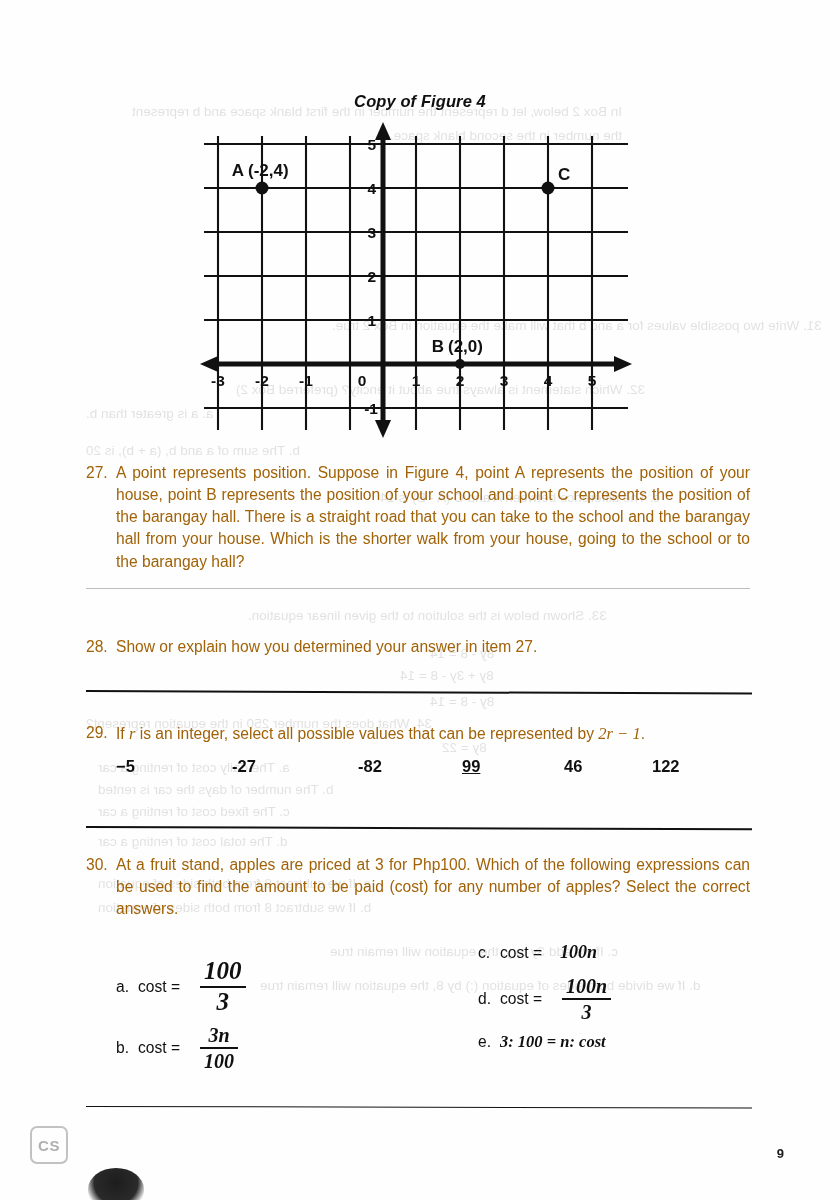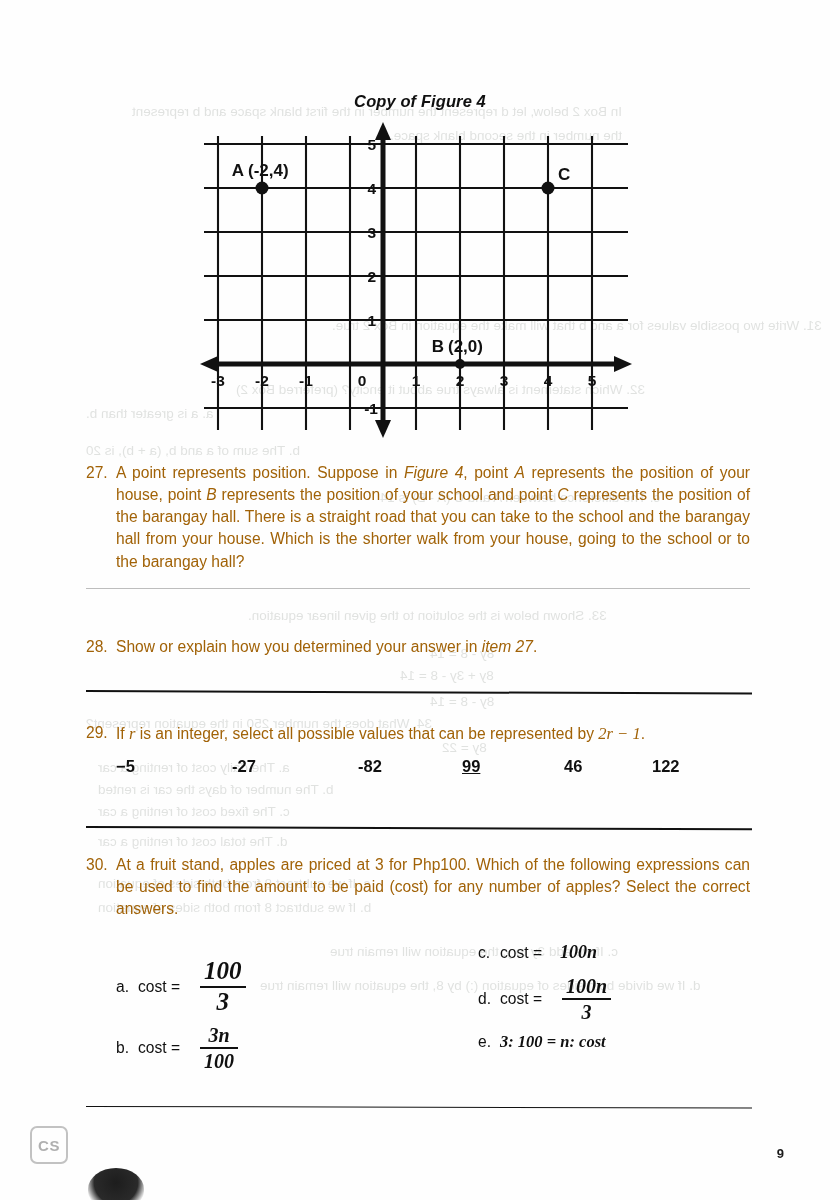--- a/index.html
+++ b/index.html
@@ -68,21 +68,21 @@
   .q .num {
     position: absolute;
     left: 0; top: 0;
     width: 30px;
     font-size: 15.6px;
   }
   .q .body {
     margin-left: 30px;
     display: block;
   }
-  .ital { font-style: italic; }
+  .ital { }
   .mvar { font-style: italic; font-family: "Liberation Serif", serif; font-size: 16.5px; }
 
   
   .rule {
     position: absolute;
     background: #111;
     height: 1.6px;
     transform-origin: left center;
   }
   .rule.soft { background: #bdbdbd; height: 1px; }

